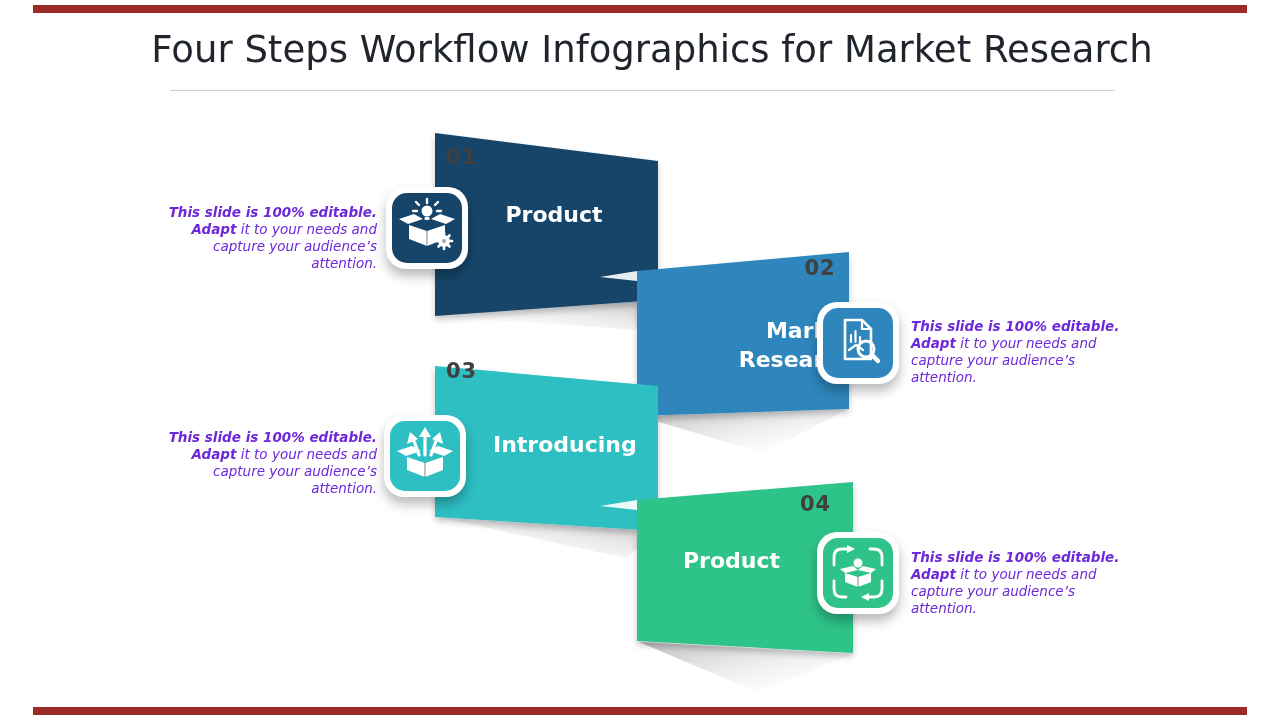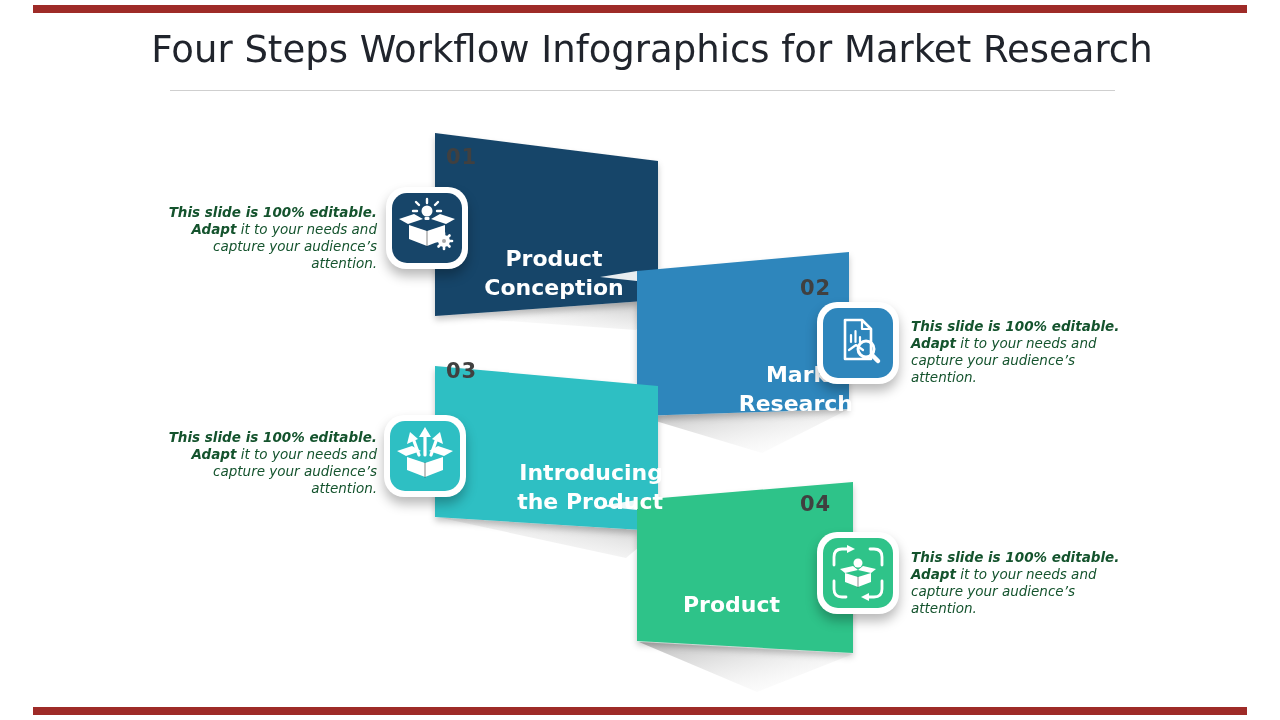--- a/index.html
+++ b/index.html
@@ -7,24 +7,24 @@
        font-family:"DejaVu Sans","Liberation Sans",sans-serif;}
   .abs{position:absolute;}
 
   .slide-title{
     left:12px;top:26px;width:1280px;height:48px;line-height:48px;
     text-align:center;font-size:37px;color:#20242c;letter-spacing:0px;
   }
   .title-rule{left:170px;top:90px;width:945px;height:0;border-top:1.5px solid #cfcfcf;}
 
   .step-number{color:#404040;font-weight:bold;font-size:21px;letter-spacing:1px;}
-  .step-title{color:#ffffff;font-weight:bold;font-size:22px;line-height:29px;margin-top:44px;}
+  .step-title{color:#ffffff;font-weight:bold;font-size:22px;line-height:29px;}
 
   .note{
-    font-size:13.5px;line-height:17px;font-style:italic;color:#14532d;width:210px;
+    font-size:13.5px;line-height:17px;font-style:italic;color:#6d28d9;width:210px;
   }
   .note b{font-weight:bold;}
   .note.right-side{text-align:left;}
   .note.left-side{text-align:right;}
 
   .icon-card{
     width:82px;height:82px;border-radius:20px;background:#ffffff;
     box-shadow:0 7px 12px rgba(0,0,0,0.28);
   }
   .icon-card svg{display:block;width:82px;height:82px;}
@@ -65,21 +65,20 @@
   <polygon points="600,277 637,271 637,281" fill="#ffffff" opacity="0.9"></polygon>
   <polygon points="600,506 637,500 637,510" fill="#ffffff" opacity="0.9"></polygon>
 </svg>
 
 <div class="abs slide-title">Four Steps Workflow Infographics for Market Research</div>
 <div class="abs title-rule"></div>
 
 <div class="abs step-number" style="left:446px;top:145px">01</div>
 <div class="abs step-title" style="left:468px;top:200px;width:172px;text-align:center">
   <div>Product</div>
-  <div>Conception</div>
 </div>
 <div class="abs note left-side" style="left:167px;top:204px">
   <b>This slide is 100% editable. Adapt</b><span> it to your needs and capture your audience’s attention.</span>
 </div>
 <div class="abs icon-card" style="left:386px;top:187px">
   <svg viewBox="0 0 82 82">
     <rect x="6" y="6" width="70" height="70" rx="15" fill="#174569"></rect>
     <g stroke="#ffffff" stroke-width="2.4" fill="none" stroke-linecap="round">
       <line x1="41" y1="12" x2="41" y2="16"></line>
       <line x1="30" y1="15" x2="33" y2="18"></line>
@@ -97,21 +96,21 @@
         <line x1="58" y1="46" x2="58" y2="62"></line>
           <line x1="50" y1="54" x2="66" y2="54"></line>
         <line x1="52.5" y1="48.5" x2="63.5" y2="59.5"></line>
           <line x1="63.5" y1="48.5" x2="52.5" y2="59.5"></line>
       </g>
       <circle cx="58" cy="54" r="2" fill="rgba(0,0,0,0.35)" stroke="none"></circle>
     </g>
   </svg>
 </div>
 
-<div class="abs step-number" style="left:800px;top:276px;width:40px;text-align:left">02</div>
+<div class="abs step-number" style="left:800px;top:256px;width:40px;text-align:center">02</div>
 <div class="abs step-title" style="left:683px;top:316px;width:170px;text-align:right">
   <div>Market</div>
   <div>Research</div>
 </div>
 <div class="abs note right-side" style="left:911px;top:318px">
   <b>This slide is 100% editable. Adapt</b><span> it to your needs and capture your audience’s attention.</span>
 </div>
 <div class="abs icon-card" style="left:817px;top:302px">
   <svg viewBox="0 0 82 82">
     <rect x="6" y="6" width="70" height="70" rx="15" fill="#2E86BC"></rect>
@@ -122,23 +121,22 @@
       <line x1="38.5" y1="29" x2="38.5" y2="40" stroke-width="2.2"></line>
       <line x1="43" y1="35" x2="43" y2="40" stroke-width="2.2"></line>
       <path d="M32 48 L39 43 L46 48" stroke-width="2.2"></path>
       <circle cx="49" cy="47" r="8" stroke-width="3"></circle>
       <line x1="55" y1="53" x2="61" y2="59" stroke-width="4.5"></line>
     </g>
   </svg>
 </div>
 
 <div class="abs step-number" style="left:446px;top:359px">03</div>
-<div class="abs step-title" style="left:493px;top:414px;width:170px;text-align:right">
+<div class="abs step-title" style="left:493px;top:430px;width:170px;text-align:left">
   <div>Introducing</div>
-  <div>the Product</div>
 </div>
 <div class="abs note left-side" style="left:167px;top:429px">
   <b>This slide is 100% editable. Adapt</b><span> it to your needs and capture your audience’s attention.</span>
 </div>
 <div class="abs icon-card" style="left:384px;top:415px">
   <svg viewBox="0 0 82 82">
     <rect x="6" y="6" width="70" height="70" rx="15" fill="#2EBFC3"></rect>
     <g stroke="#ffffff" fill="#ffffff" stroke-linecap="round" stroke-linejoin="round">
       <line x1="41" y1="20" x2="41" y2="40" stroke-width="3.2" fill="none"></line>
       <polygon points="35,22 41,12 47,22" stroke="none"></polygon>

